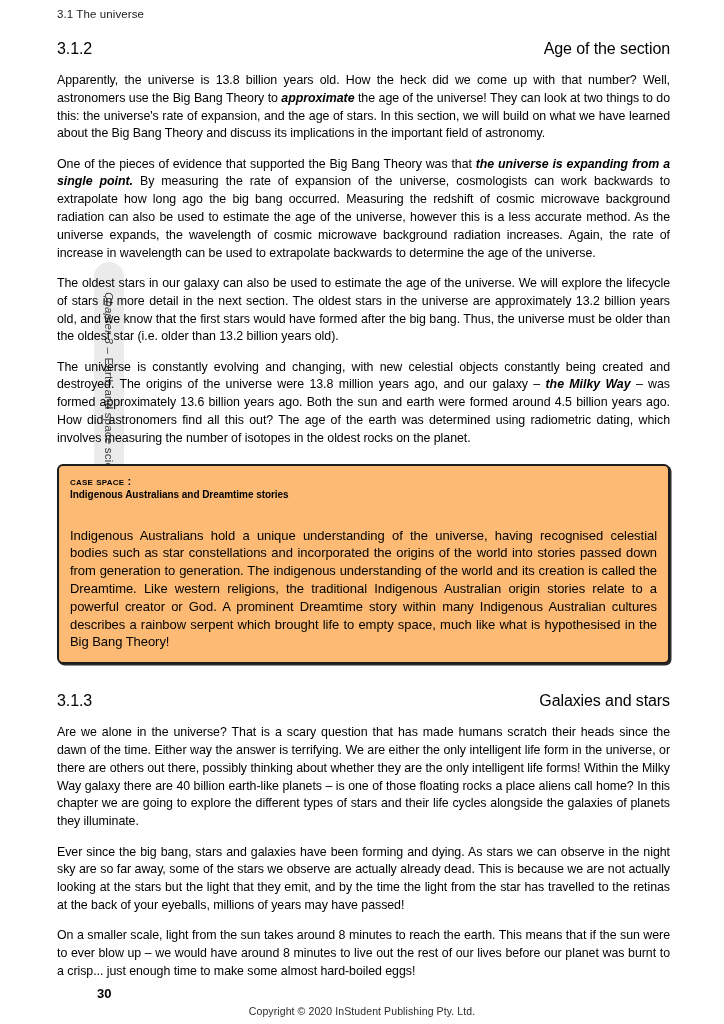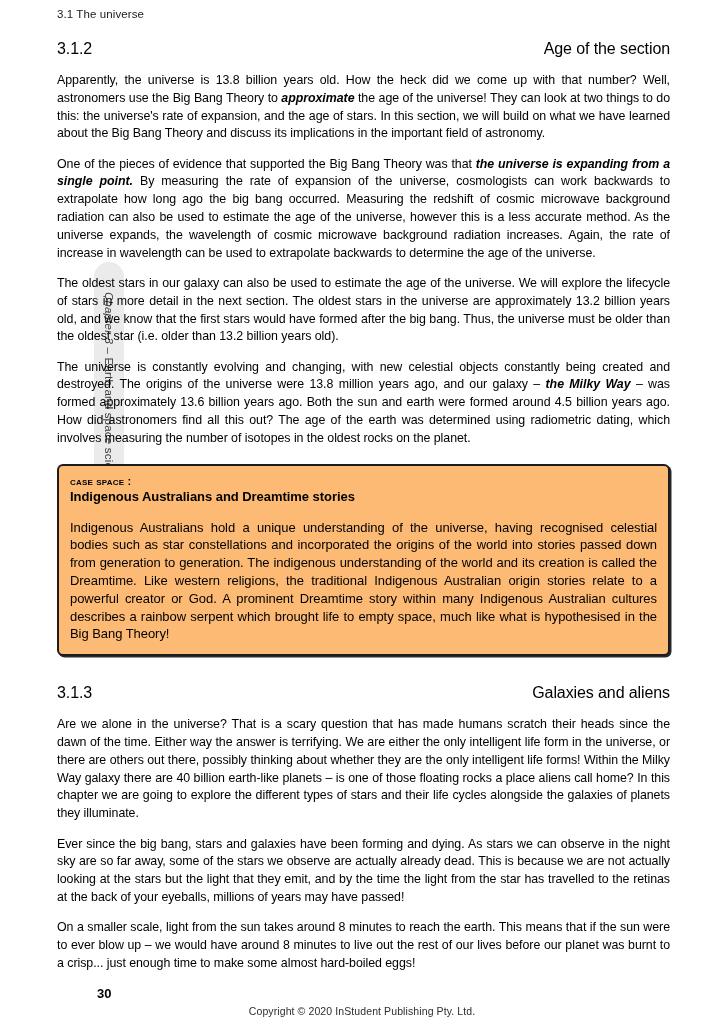--- a/index.html
+++ b/index.html
@@ -100,23 +100,23 @@
   }
   .case-kicker {
     font-size: 11px;
     font-weight: bold;
     font-variant: small-caps;
     text-transform: lowercase;
     letter-spacing: 0.2px;
     margin-bottom: 2px;
   }
   .case-title {
-    font-size: 13px;
+    font-size: 10px;
     font-weight: bold;
-    margin-bottom: 15px;
+    margin-bottom: 27px;
     letter-spacing: -0.05px;
   }
   .case-body {
     font-size: 13px;
     line-height: 17.8px;
     text-align: justify;
     margin: 0;
     letter-spacing: -0.05px;
   }
 
@@ -174,21 +174,21 @@
     <p class="body-text"><span>The universe is constantly evolving and changing, with new celestial objects constantly being created and destroyed. The origins of the universe were 13.8 million years ago, and our galaxy – </span><b>the Milky Way</b><span> – was formed approximately 13.6 billion years ago. Both the sun and earth were formed around 4.5 billion years ago. How did astronomers find all this out? The age of the earth was determined using radiometric dating, which involves measuring the number of isotopes in the oldest rocks on the planet.</span></p>
 
     <div class="case-box">
       <div class="case-kicker">Case Space :</div>
       <div class="case-title">Indigenous Australians and Dreamtime stories</div>
       <p class="case-body">Indigenous Australians hold a unique understanding of the universe, having recognised celestial bodies such as star constellations and incorporated the origins of the world into stories passed down from generation to generation. The indigenous understanding of the world and its creation is called the Dreamtime. Like western religions, the traditional Indigenous Australian origin stories relate to a powerful creator or God. A prominent Dreamtime story within many Indigenous Australian cultures describes a rainbow serpent which brought life to empty space, much like what is hypothesised in the Big Bang Theory!</p>
     </div>
 
     <h2 class="section-heading second">
       <span class="num">3.1.3</span>
-      <span>Galaxies and aliens</span>
+      <span>Galaxies and stars</span>
     </h2>
 
     <p class="body-text"><span>Are we alone in the universe? That is a scary question that has made humans scratch their heads since the dawn of the time. Either way the answer is terrifying. We are either the only intelligent life form in the universe, or there are others out there, possibly thinking about whether they are the only intelligent life forms! Within the Milky Way galaxy there are 40 billion earth-like planets – is one of those floating rocks a place aliens call home? In this chapter we are going to explore the different types of stars and their life cycles alongside the galaxies of planets they illuminate.</span></p>
     <p class="body-text"><span>Ever since the big bang, stars and galaxies have been forming and dying. As stars we can observe in the night sky are so far away, some of the stars we observe are actually already dead. This is because we are not actually looking at the stars but the light that they emit, and by the time the light from the star has travelled to the retinas at the back of your eyeballs, millions of years may have passed!</span></p>
     <p class="body-text"><span>On a smaller scale, light from the sun takes around 8 minutes to reach the earth. This means that if the sun were to ever blow up – we would have around 8 minutes to live out the rest of our lives before our planet was burnt to a crisp... just enough time to make some almost hard-boiled eggs!</span></p>
 
   </div>
 
   <div class="footer">
     <div class="footer-page-number">30</div>

